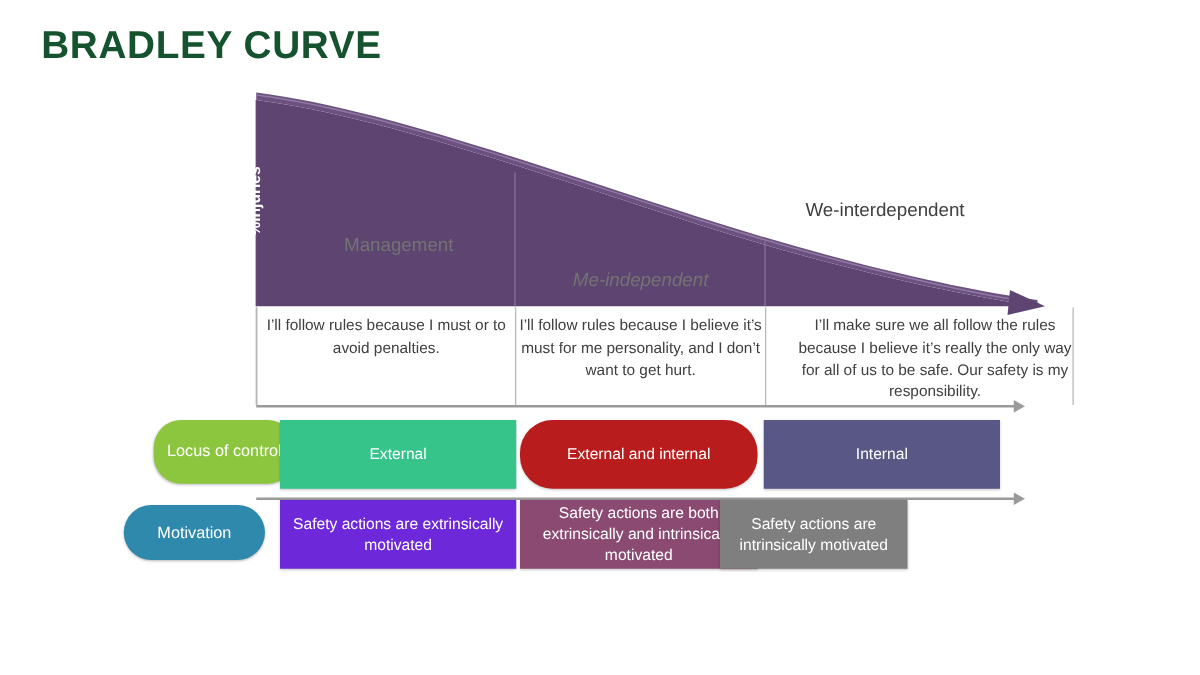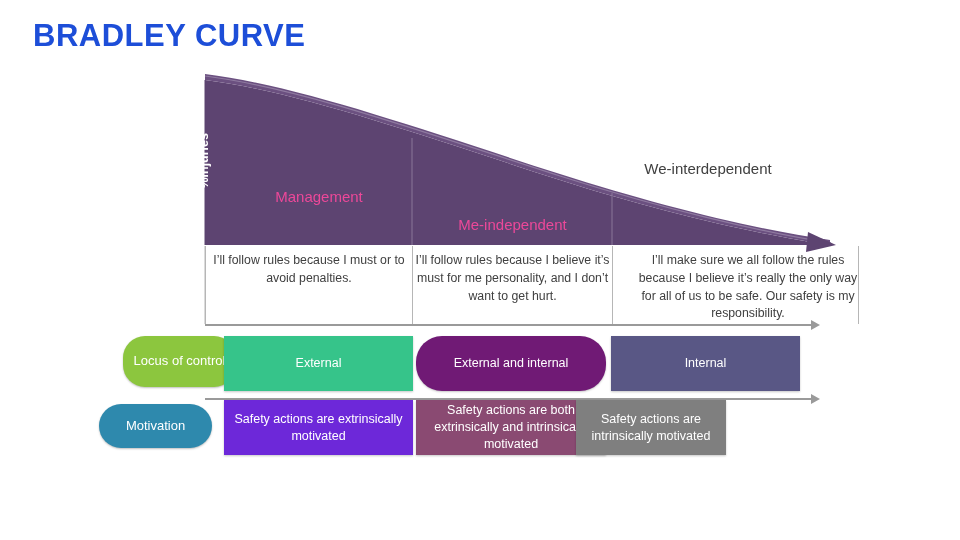--- a/index.html
+++ b/index.html
@@ -10,21 +10,21 @@
     color:#404040;
     overflow:hidden;
     position:relative;
   }
   #page-title{
     position:absolute;
     left:33px;top:18px;
     font-size:31px;
     font-weight:bold;
     letter-spacing:0.5px;
-    color:#1d4ed8;
+    color:#14532d;
   }
 
   
   #stage{position:absolute;left:0;top:0;width:960px;height:540px;}
 
   
   #curve-svg{position:absolute;left:0;top:0;width:960px;height:540px;}
 
   
   #y-label{
@@ -36,26 +36,26 @@
     color:#ffffff;
     writing-mode:vertical-rl;
     transform:rotate(180deg);
     letter-spacing:0px;
   }
 
   
   .stage-heading{
     position:absolute;
     font-size:15px;
-    color:#ec4899;
+    color:#737373;
     text-align:center;
     line-height:1.25;
   }
   #heading-management{left:228px;top:188px;width:182px;}
-  #heading-me{left:420px;top:216px;width:185px;}
+  #heading-me{left:420px;top:216px;width:185px;font-style:italic;}
   #heading-we{left:615px;top:160px;width:186px;color:#404040;}
 
   
   .desc-cell{
     position:absolute;
     top:246px;
     height:78px;
     font-size:12.3px;
     line-height:1.45;
     text-align:center;
@@ -114,21 +114,21 @@
     display:flex;
     align-items:center;
     justify-content:center;
     line-height:1.35;
     box-sizing:border-box;
     padding:0 1px;
     box-shadow:0 1px 2px rgba(0,0,0,0.22);
   }
   
   #locus-1{left:224px;top:336px;width:189px;height:55px;background:#36c48a;}
-  #locus-2{left:416px;top:336px;width:190px;height:55px;background:#701a75;border-radius:26px;}
+  #locus-2{left:416px;top:336px;width:190px;height:55px;background:#b91c1c;border-radius:26px;}
   #locus-3{left:611px;top:336px;width:189px;height:55px;background:#595785;}
   
   #motiv-1{left:224px;top:400px;width:189px;height:55px;background:#6d28d9;}
   #motiv-2{left:416px;top:400px;width:190px;height:55px;background:#8a4a72;}
   #motiv-3{left:576px;top:400px;width:150px;height:55px;background:#7f7f7f;}
 </style>
 </head>
 <body>
 
 <div id="page-title">BRADLEY CURVE</div>

